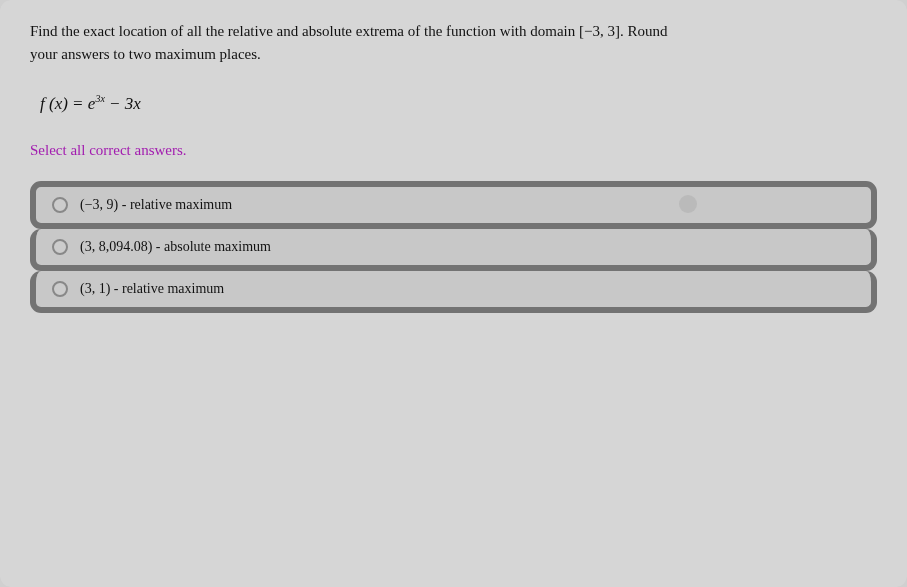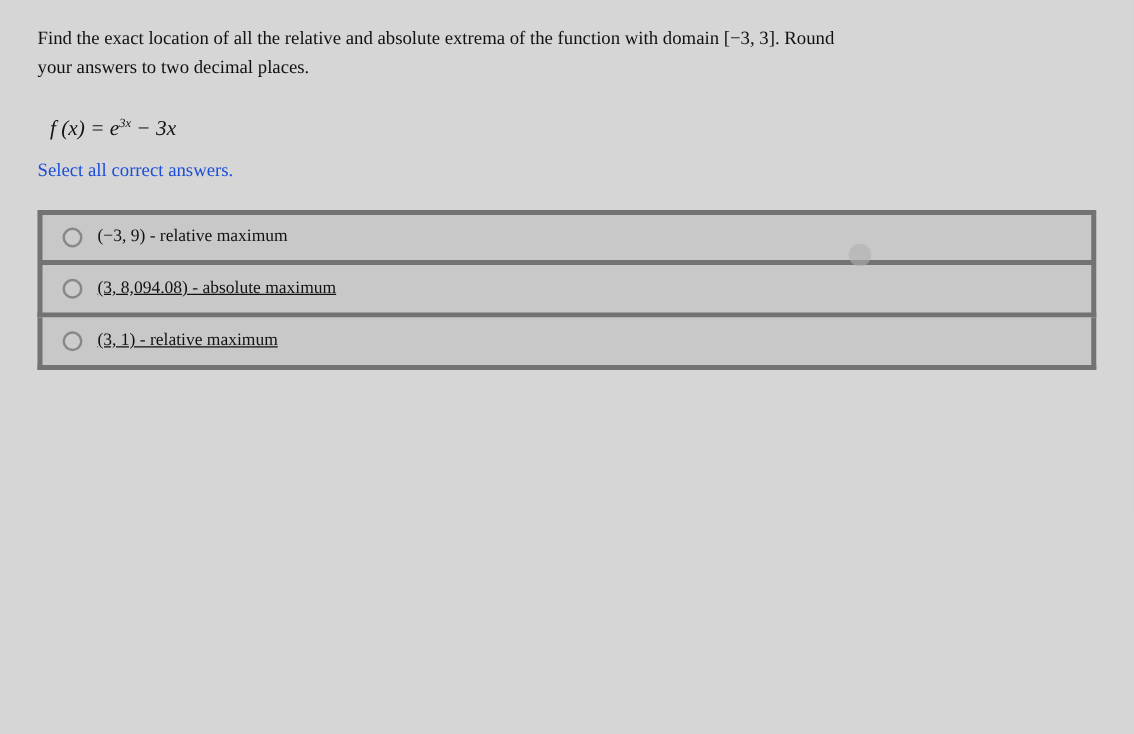--- a/index.html
+++ b/index.html
@@ -1,18 +1,19 @@
 <!DOCTYPE html>
 <html><head>
   <meta charset="utf-8">
   <style>
     * {
       box-sizing: border-box;
       margin: 0;
       padding: 0;
+      border-radius: 11px;
     }
 
     body {
       width: 907px;
       height: 587px;
       background-color: #d0d0d0;
       font-family: Georgia, 'Times New Roman', serif;
       overflow: hidden;
     }
 
@@ -28,52 +29,51 @@
       font-size: 15px;
       color: #111;
       line-height: 1.5;
       margin-bottom: 28px;
       max-width: 870px;
     }
 
     .function-display {
       font-size: 17px;
       color: #111;
-      margin-bottom: 16px;
+      margin-bottom: 28px;
       font-style: italic;
       margin-left: 10px;
     }
 
     .select-label {
       font-size: 15px;
-      color: #1d4ed8;
+      color: #a21caf;
       margin-bottom: 22px;
     }
 
     .answer-options {
       display: flex;
       flex-direction: column;
       gap: 0px;
     }
 
     .answer-option {
       display: flex;
       align-items: center;
       padding: 10px 16px;
       background-color: #c8c8c8;
-      border: 4px solid #737373;
+      border: 6px solid #737373;
       cursor: pointer;
       font-size: 14px;
       color: #111;
       min-height: 42px;
     }
 
     .answer-option + .answer-option {
       border-top: none;
-      text-decoration: underline;
     }
 
     .radio-circle {
       width: 16px;
       height: 16px;
       border-radius: 50%;
       border: 2px solid #888;
       background-color: #ccc;
       margin-right: 12px;
       flex-shrink: 0;
@@ -99,21 +99,21 @@
       background-color: #b0b0b0;
       opacity: 0.6;
     }
   </style>
 </head>
 <body>
 
 <div class="page-container">
   <div class="question-text">
     <span>Find the exact location of all the relative and absolute extrema of the function with domain [−3, 3]. Round</span><br>
-    <span>your answers to two decimal places.</span>
+    <span>your answers to two maximum places.</span>
   </div>
 
   <div class="function-display">
     <span><i>f</i> (<i>x</i>) = <i>e</i><sup>3<i>x</i></sup> − 3<i>x</i></span>
   </div>
 
   <div class="select-label">Select all correct answers.</div>
 
   <div class="answer-options">
 

